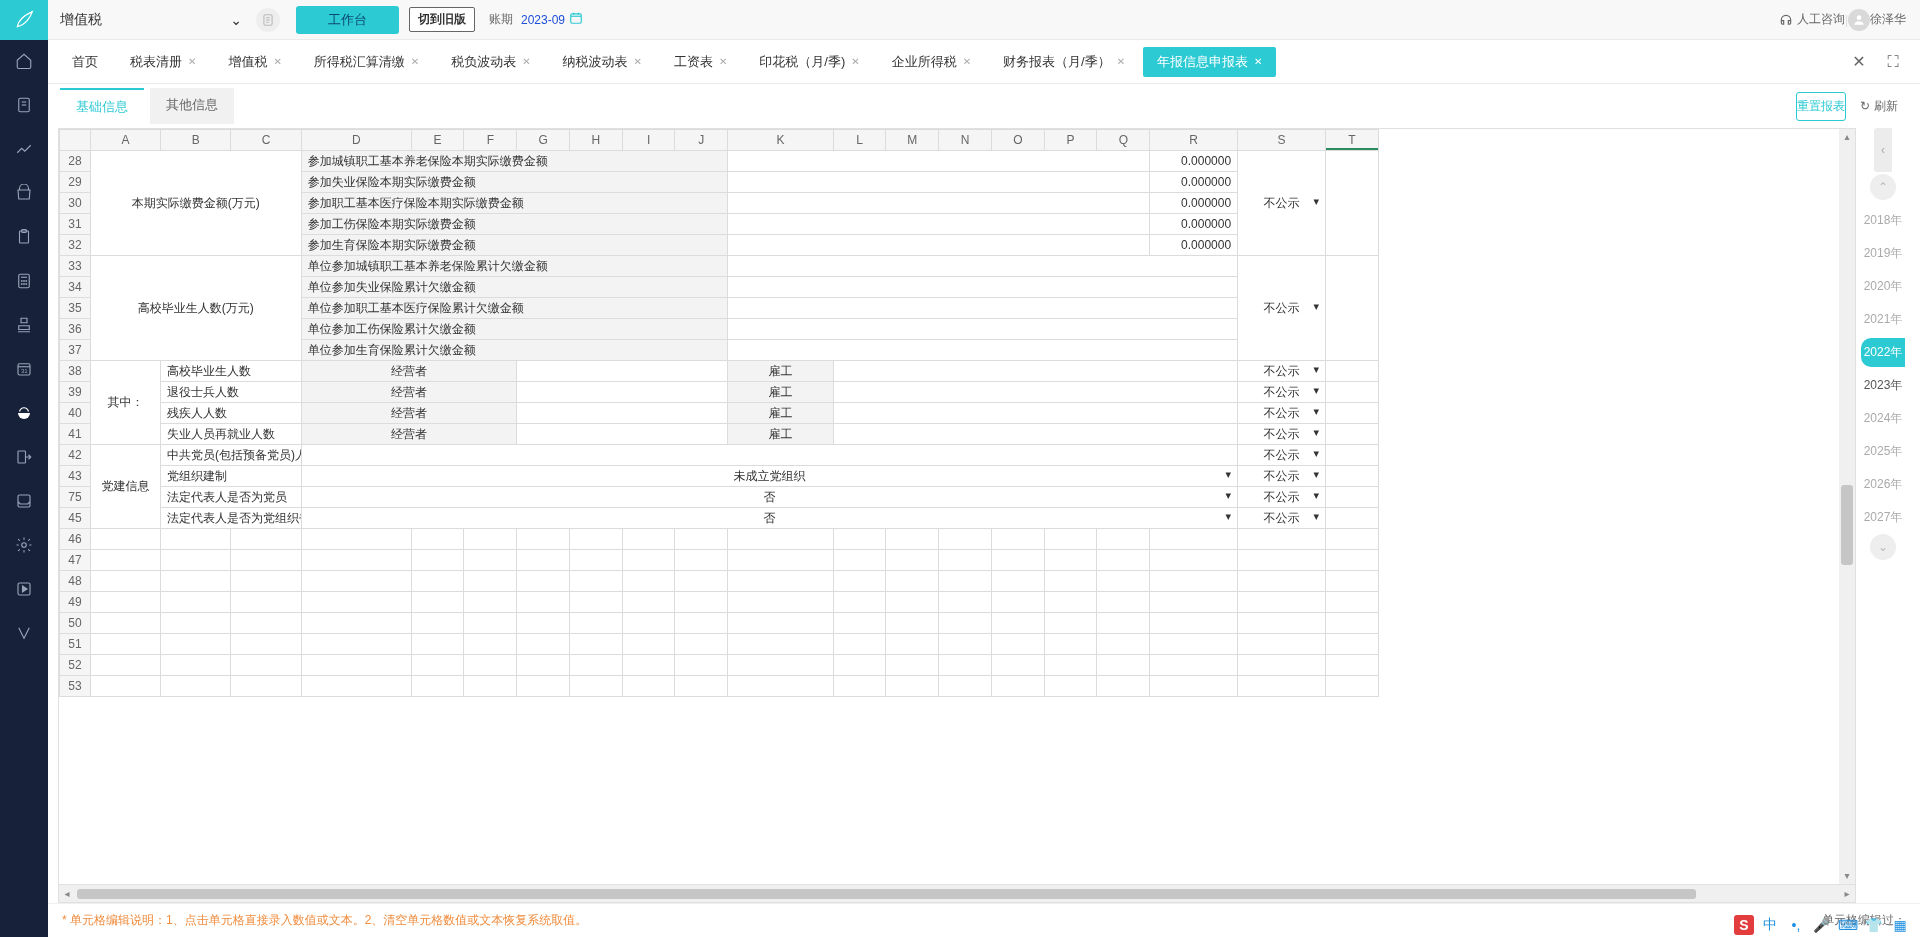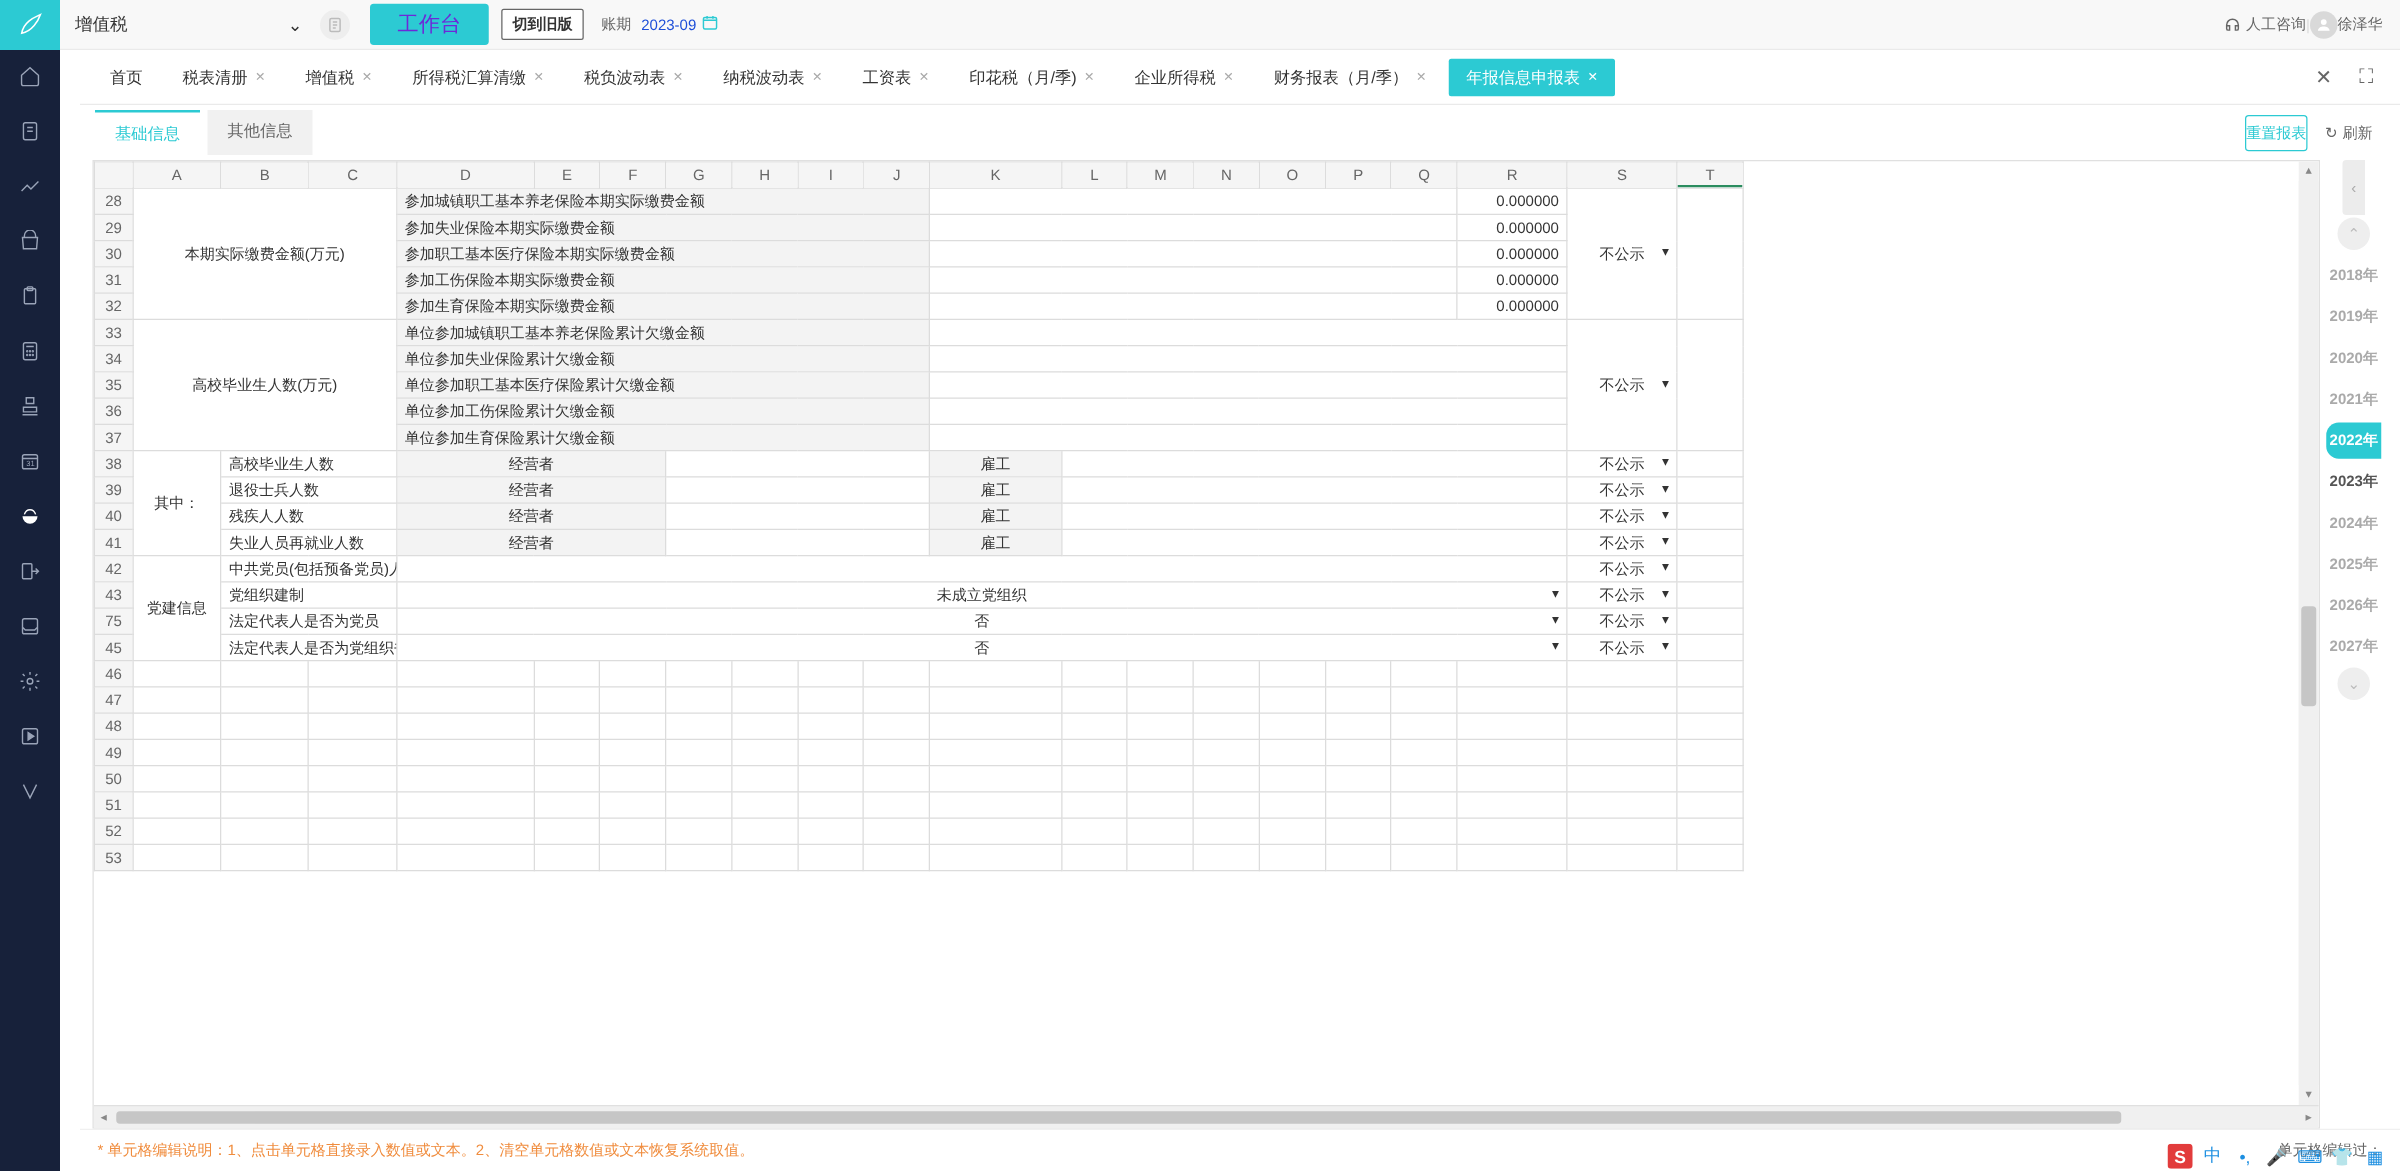--- a/index.html
+++ b/index.html
@@ -6,32 +6,32 @@
 body { font-family: "Microsoft YaHei", Arial, sans-serif; font-size: 12px; color: #333; background: #fff; overflow: hidden; }
 
 
 .top-header { height: 40px; background: #f8f8f8; display: flex; align-items: center; border-bottom: 1px solid #eaeaea; position: relative; }
 .logo-box { width: 48px; height: 40px; background: #2ccad3; display: flex; align-items: center; justify-content: center; }
 .logo-box svg { width: 20px; height: 20px; }
 .module-select { margin-left: 12px; display: flex; align-items: center; gap: 8px; min-width: 190px; }
 .module-select span { font-size: 14px; color: #333; }
 .caret-down { color: #2ccad3; font-size: 12px; margin-left: auto; margin-right: 8px; }
 .circle-icon { width: 24px; height: 24px; border-radius: 50%; background: #eee; display: flex; align-items: center; justify-content: center; color: #bbb; margin-left: 6px;}
-.workbench-btn { background: #2ccad3; color: #6d28d9; border: none; padding: 5px 22px; border-radius: 3px; margin-left: 16px; font-size: 17px; cursor: pointer; }
+.workbench-btn { background: #2ccad3; color: #0c4a6e; border: none; padding: 5px 32px; border-radius: 3px; margin-left: 16px; font-size: 13px; cursor: pointer; }
 .switch-btn { border: 1px solid #666; background: #fff; color: #333; padding: 3px 8px; border-radius: 2px; margin-left: 10px; font-size: 12px; cursor: pointer; font-weight: bold; }
 .period-label { margin-left: 14px; color: #666; }
 .period-value { margin-left: 8px; color: #1d4ed8; }
 .period-cal { color: #2ccad3; margin-left: 4px; }
 .header-right { margin-left: auto; display: flex; align-items: center; padding-right: 14px; }
 .consult { display: flex; align-items: center; gap: 4px; color: #666; }
 .avatar { width: 22px; height: 22px; border-radius: 50%; background: #d9d9d9; display: inline-flex; align-items: center; justify-content: center; color: #fff; }
 .username { color: #666; }
 
 
-.layout { display: flex; height: calc(100vh - 40px); gap: 16px; }
+.layout { display: flex; height: calc(100vh - 40px); }
 
 
 .sidebar { width: 48px; background: #17213a; display: flex; flex-direction: column; align-items: center; padding-top: 6px; gap: 14px; }
 .side-item { width: 30px; height: 30px; display: flex; align-items: center; justify-content: center; color: #9aa4b8; border-radius: 4px; cursor: pointer; font-size: 16px; }
 .side-item.active { color: #fff; }
 
 
 .main { flex: 1; display: flex; flex-direction: column; background: #fff; overflow: hidden; position: relative;}
 .tabs-row { height: 44px; border-bottom: 1px solid #eaeaea; display: flex; align-items: center; padding: 0 10px; gap: 4px; }
 .tab { padding: 6px 14px; color: #333; font-size: 13px; border-radius: 2px; cursor: pointer; white-space: nowrap; display: flex; align-items: center; gap: 6px;}
@@ -71,21 +71,21 @@
 .vscroll .track { flex:1; background: #f0f0f0; position: relative;}
 .vscroll .arrow { height: 16px; text-align: center; color: #888; font-size: 10px; line-height: 16px;}
 .vscroll .thumb { position:absolute; left:2px; right:2px; top: 340px; height: 80px; background:#c6c6c6; border-radius:3px;}
 .hscroll { height: 18px; display: flex; align-items: center; border-top: 1px solid #e0e0e0; background: #f0f0f0;}
 .hscroll .arrow { width: 16px; text-align: center; color:#888; font-size:10px;}
 .hscroll .track { flex:1; height: 12px; background:#f0f0f0; position:relative; margin: 0 2px;}
 .hscroll .thumb { position:absolute; left:0; width: 92%; top:1px; bottom:1px; background:#c6c6c6; border-radius:3px;}
 
 
 .year-rail-wrap { width: 54px; display: flex; flex-direction: column; align-items: center; }
-.year-rail { width: 44px; display: flex; flex-direction: column; align-items: center; gap: 4px; margin-top: 4px; font-weight: bold; }
+.year-rail { width: 44px; display: flex; flex-direction: column; align-items: center; gap: 4px; margin-top: 4px; }
 .year-rail .yr { width: 44px; text-align: center; padding: 6px 0; color: #aaa; font-size: 12px; border-radius: 10px 0 0 10px; cursor: pointer;}
 .year-rail .yr.dark { color: #555; }
 .year-rail .yr.active { background: #2ccad3; color: #fff; }
 .rail-circle { width: 26px; height: 26px; border-radius: 50%; background: #eee; color: #bbb; display:flex; align-items:center; justify-content:center; margin: 2px 0;}
 .rail-chev { width: 18px; height: 44px; background:#ececec; color:#aaa; display:flex; align-items:center; justify-content:center; border-radius: 3px 0 0 3px;}
 
 
 .footer { height: 34px; display: flex; align-items: center; padding: 0 14px; font-size: 12px; border-top: 1px solid #f0f0f0; }
 .footer .note { color: #f08c3d; }
 .footer .right { margin-left: auto; color: #666; }

